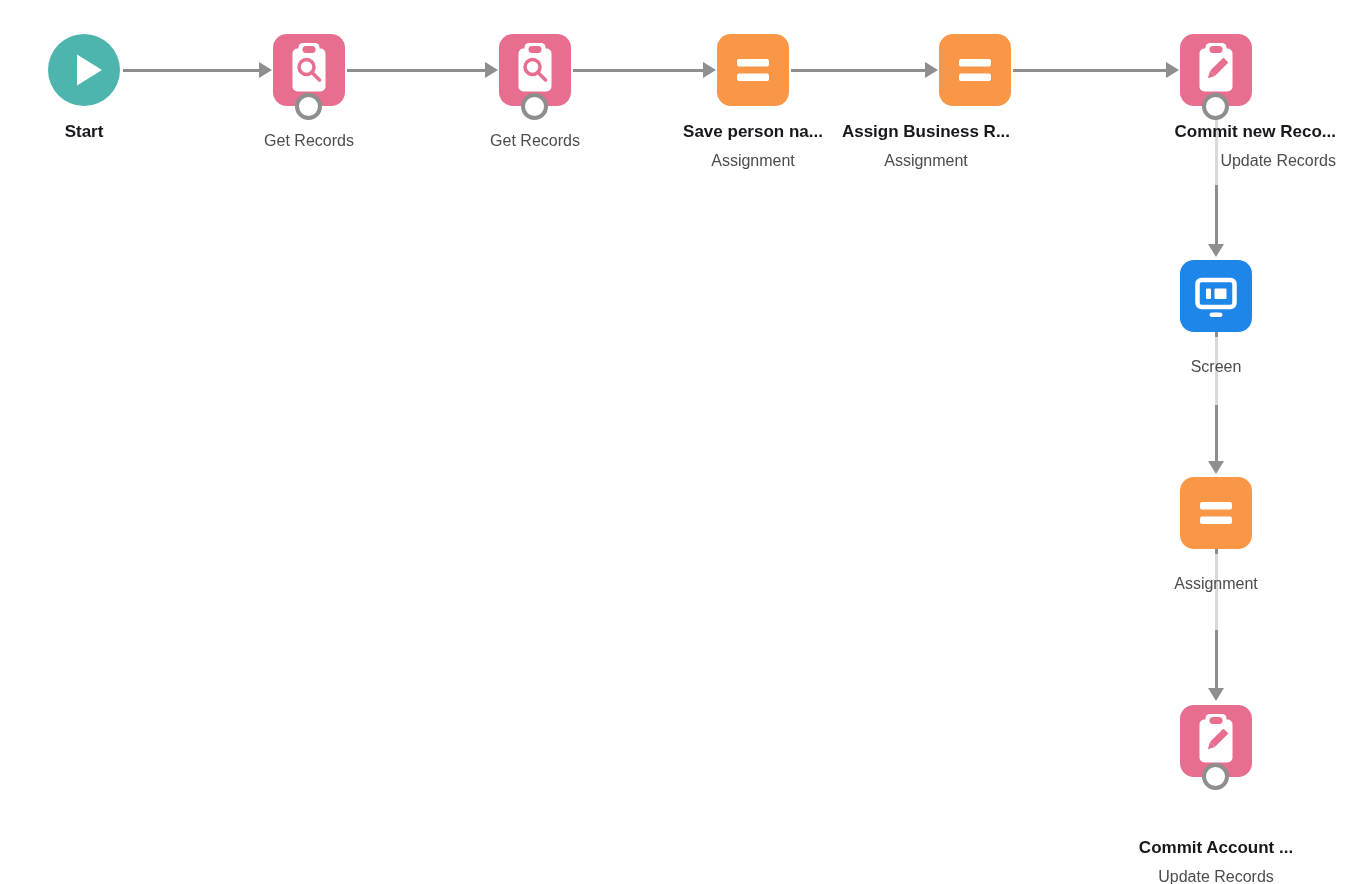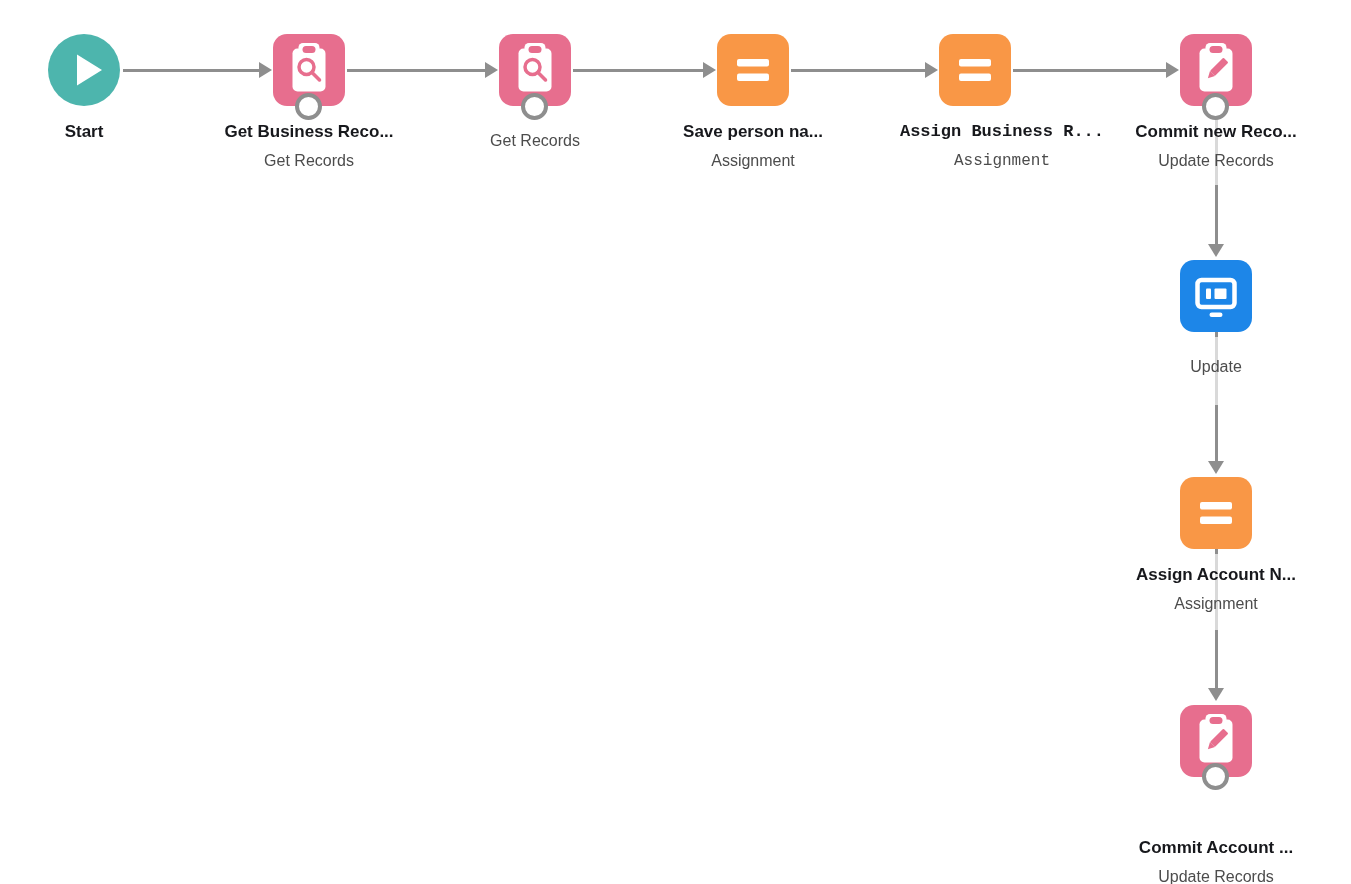--- a/index.html
+++ b/index.html
@@ -102,21 +102,20 @@
     <svg width="72" height="72" viewBox="0 0 72 72">
       <rect x="19.5" y="14.5" width="33" height="43" rx="5" fill="#ffffff"></rect>
       <rect x="25.5" y="9" width="21" height="13" rx="4.5" fill="#ffffff"></rect>
       <rect x="29.5" y="12" width="13" height="7" rx="3.5" fill="currentColor"></rect>
       <circle cx="33.5" cy="33" r="7.5" fill="#ffffff" stroke="currentColor" stroke-width="3.5"></circle>
       <line x1="39" y1="38.5" x2="46.5" y2="46" stroke="currentColor" stroke-width="3.5" stroke-linecap="round"></line>
     </svg>
   </div>
   <div class="socket" style="left:295px;top:93px;"></div>
   <div class="label-block" style="left:189px;top:122px;">
-    <div class="node-title">Get Business Reco...</div>
     <div class="node-subtitle">Get Records</div>
   </div>
 
   <div class="node-icon getrec" style="left:499px;top:34px;">
     <svg width="72" height="72" viewBox="0 0 72 72">
       <rect x="19.5" y="14.5" width="33" height="43" rx="5" fill="#ffffff"></rect>
       <rect x="25.5" y="9" width="21" height="13" rx="4.5" fill="#ffffff"></rect>
       <rect x="29.5" y="12" width="13" height="7" rx="3.5" fill="currentColor"></rect>
       <circle cx="33.5" cy="33" r="7.5" fill="#ffffff" stroke="currentColor" stroke-width="3.5"></circle>
       <line x1="39" y1="38.5" x2="46.5" y2="46" stroke="currentColor" stroke-width="3.5" stroke-linecap="round"></line>
@@ -137,62 +136,61 @@
     <div class="node-title">Save person na...</div>
     <div class="node-subtitle">Assignment</div>
   </div>
 
   <div class="node-icon assign" style="left:939px;top:34px;">
     <svg width="72" height="72" viewBox="0 0 72 72">
       <rect x="20" y="25" width="32" height="7.5" rx="2" fill="#ffffff"></rect>
       <rect x="20" y="39.5" width="32" height="7.5" rx="2" fill="#ffffff"></rect>
     </svg>
   </div>
-  <div class="label-block" style="left:882px;top:122px;font-family:Liberation Mono, monospace;">
+  <div class="label-block" style="left:806px;top:122px;">
     <div class="node-title">Assign Business R...</div>
     <div class="node-subtitle">Assignment</div>
   </div>
 
   <div class="node-icon updrec" style="left:1180px;top:34px;">
     <svg width="72" height="72" viewBox="0 0 72 72">
       <rect x="19.5" y="14.5" width="33" height="43" rx="5" fill="#ffffff"></rect>
       <rect x="25.5" y="9" width="21" height="13" rx="4.5" fill="#ffffff"></rect>
       <rect x="29.5" y="12" width="13" height="7" rx="3.5" fill="currentColor"></rect>
       <g transform="rotate(45 36 36)">
         <rect x="32.5" y="22" width="7" height="19" rx="1" fill="currentColor"></rect>
         <polygon points="32.5,41 39.5,41 36,47.5" fill="currentColor"></polygon>
       </g>
     </svg>
   </div>
   <div class="socket" style="left:1202px;top:93px;"></div>
-  <div class="label-block" style="left:1096px;top:122px;">
+  <div class="label-block" style="left:1096px;top:122px;text-align:right;">
     <div class="node-title">Commit new Reco...</div>
     <div class="node-subtitle">Update Records</div>
   </div>
 
   <div class="node-icon screen" style="left:1180px;top:260px;">
     <svg width="72" height="72" viewBox="0 0 72 72">
       <rect x="17.5" y="20" width="37" height="27" rx="4" fill="none" stroke="#ffffff" stroke-width="4.5"></rect>
       <rect x="26" y="28.5" width="5" height="10.5" rx="1" fill="#ffffff"></rect>
       <rect x="34.5" y="28.5" width="12" height="10.5" rx="1" fill="#ffffff"></rect>
       <rect x="29.5" y="52.5" width="13" height="4.5" rx="2.25" fill="#ffffff"></rect>
     </svg>
   </div>
   <div class="label-block" style="left:1096px;top:348px;">
-    <div class="node-subtitle">Update</div>
+    <div class="node-subtitle">Screen</div>
   </div>
 
   <div class="node-icon assign" style="left:1180px;top:477px;">
     <svg width="72" height="72" viewBox="0 0 72 72">
       <rect x="20" y="25" width="32" height="7.5" rx="2" fill="#ffffff"></rect>
       <rect x="20" y="39.5" width="32" height="7.5" rx="2" fill="#ffffff"></rect>
     </svg>
   </div>
   <div class="label-block" style="left:1096px;top:565px;">
-    <div class="node-title">Assign Account N...</div>
     <div class="node-subtitle">Assignment</div>
   </div>
 
   <div class="node-icon updrec" style="left:1180px;top:705px;">
     <svg width="72" height="72" viewBox="0 0 72 72">
       <rect x="19.5" y="14.5" width="33" height="43" rx="5" fill="#ffffff"></rect>
       <rect x="25.5" y="9" width="21" height="13" rx="4.5" fill="#ffffff"></rect>
       <rect x="29.5" y="12" width="13" height="7" rx="3.5" fill="currentColor"></rect>
       <g transform="rotate(45 36 36)">
         <rect x="32.5" y="22" width="7" height="19" rx="1" fill="currentColor"></rect>

